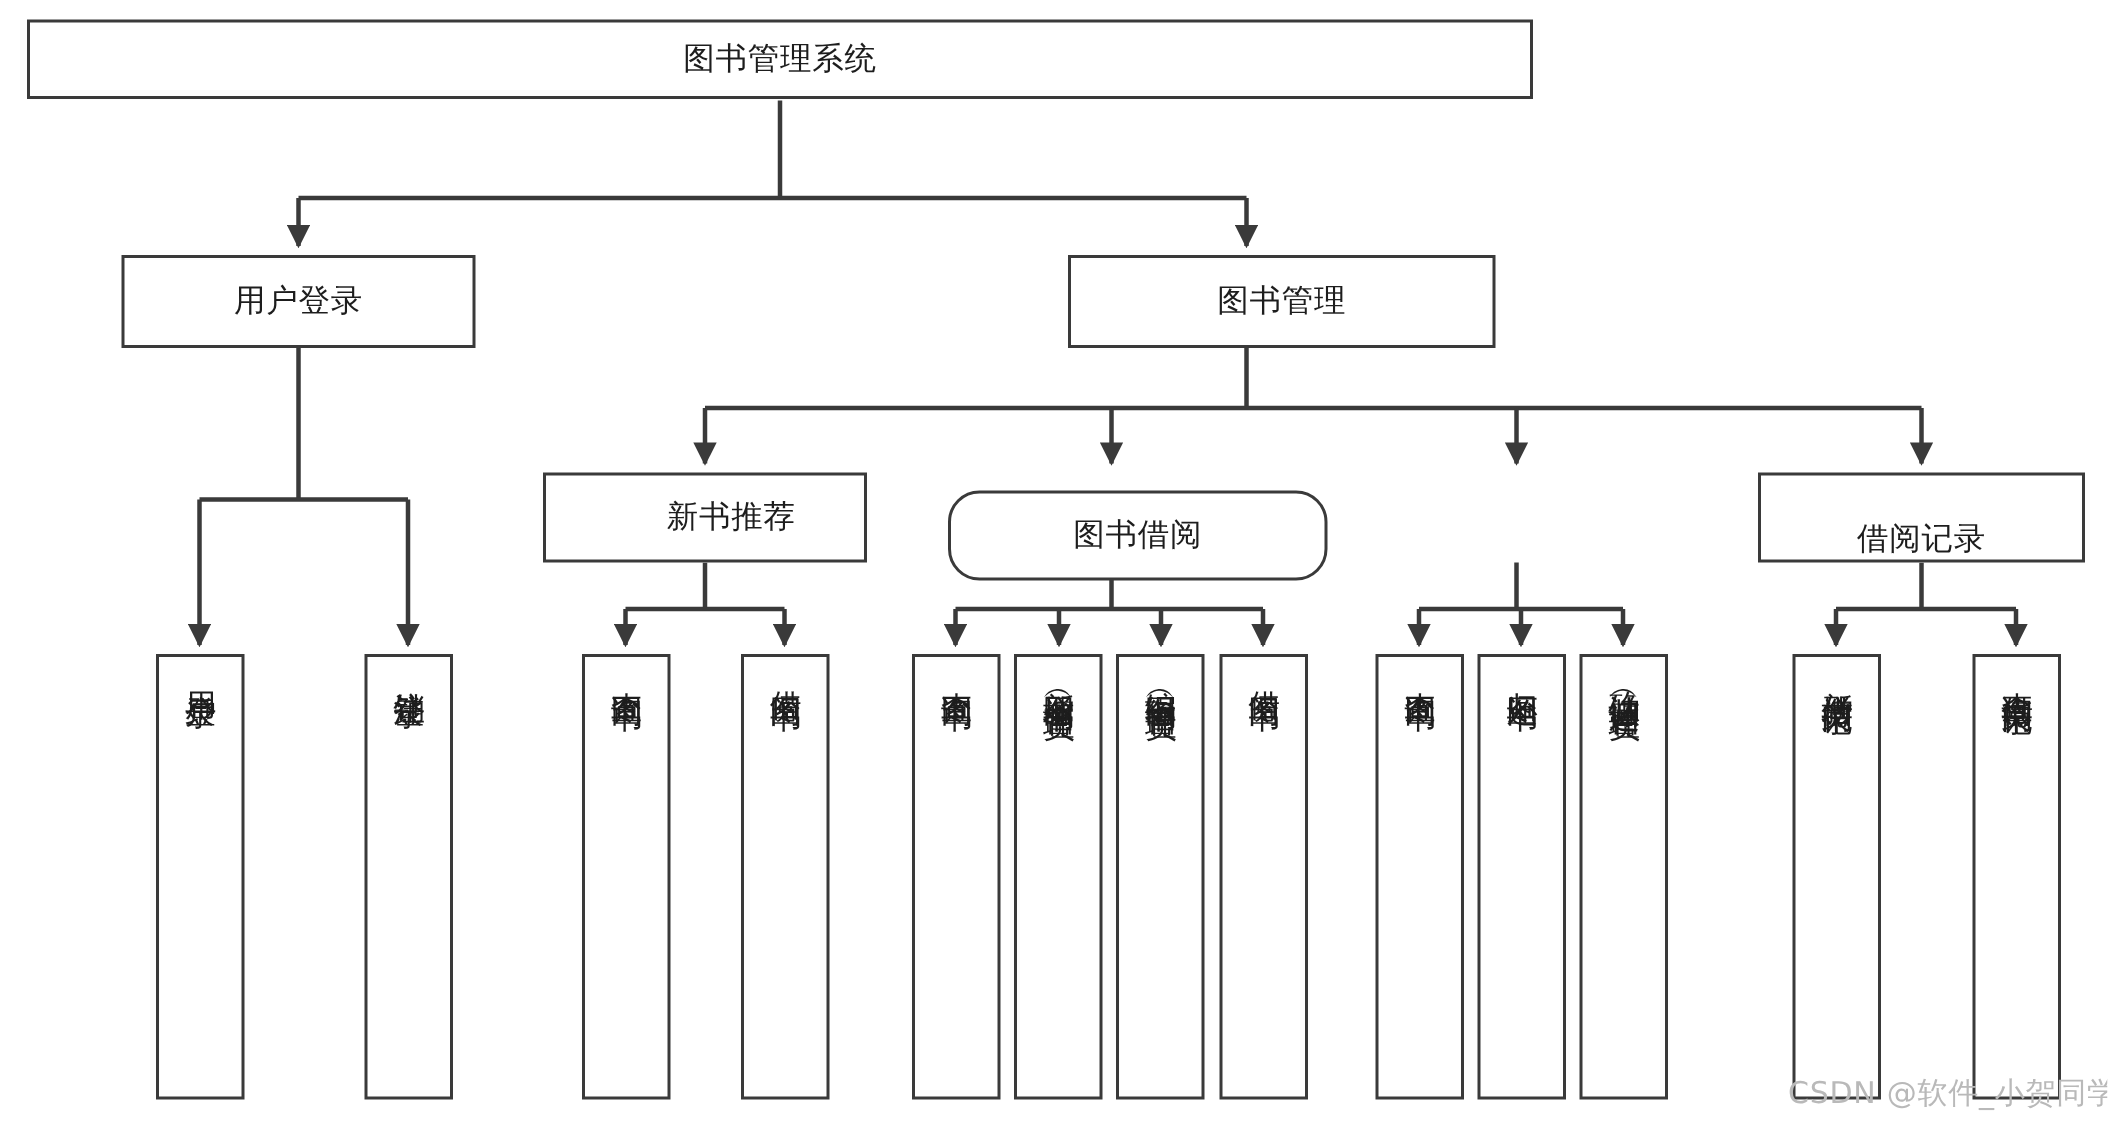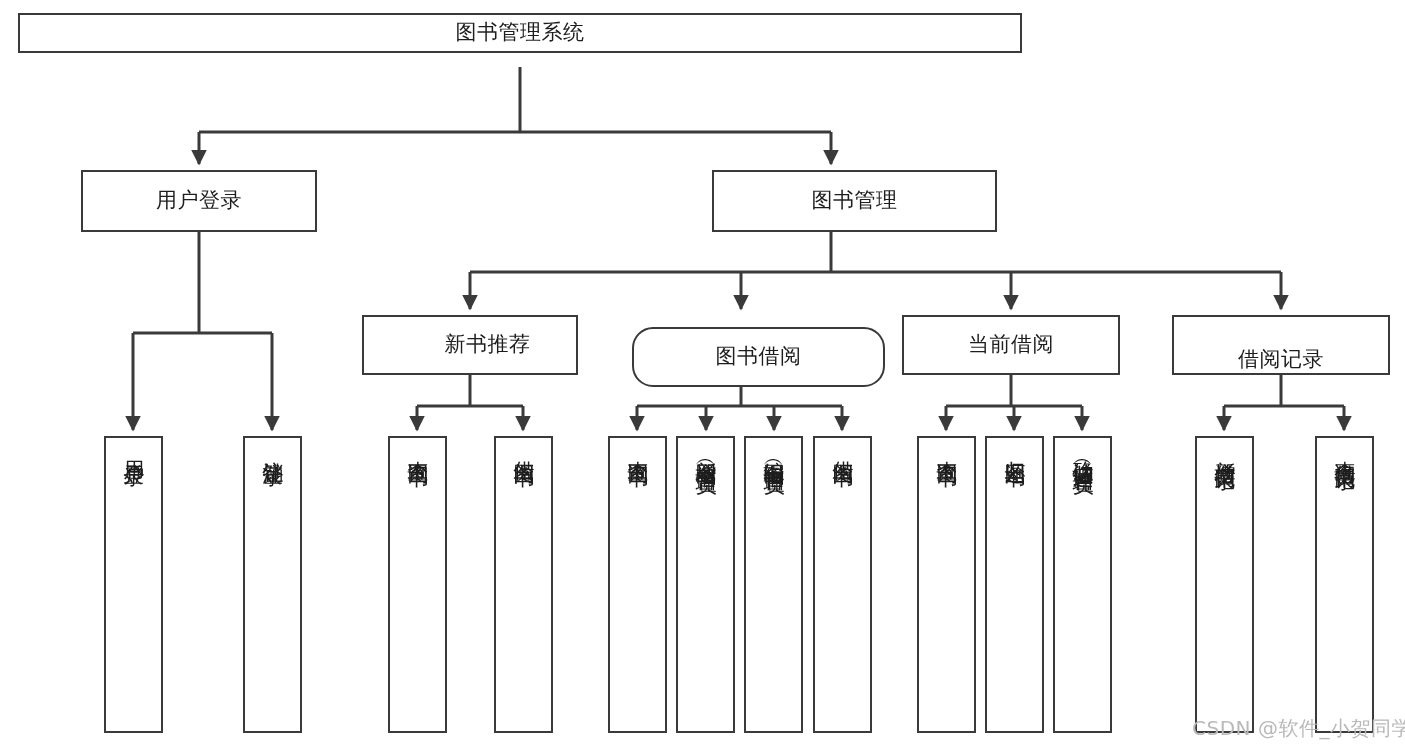--- a/index.html
+++ b/index.html
@@ -118,39 +118,36 @@
       <path d="M 1014 406 L 1014 430" marker-end="url(#arrow)"></path>
       <path d="M 1082 406 L 1082 430" marker-end="url(#arrow)"></path>
 
       <path d="M 1281 375 L 1281 406"></path>
       <path d="M 1224 406 L 1344 406"></path>
       <path d="M 1224 406 L 1224 430" marker-end="url(#arrow)"></path>
       <path d="M 1344 406 L 1344 430" marker-end="url(#arrow)"></path>
     </g>
   </svg>
 
-  <div class="node horiz root" style="left:18px; top:13px; width:1004px; height:40px;">
+  <div class="node horiz root" style="left:18px; top:13px; width:1004px; height:53px;">
     <span class="label">图书管理系统</span>
   </div>
 
   <div class="node horiz" style="left:81px; top:170px; width:236px; height:62px;">
     <span class="label">用户登录</span>
   </div>
   <div class="node horiz" style="left:712px; top:170px; width:285px; height:62px;">
     <span class="label">图书管理</span>
   </div>
 
   <div class="node horiz" style="left:362px; top:315px; width:216px; height:60px;padding-left:35px;">
     <span class="label">新书推荐</span>
   </div>
   <div class="node horiz" style="left:632px; top:327px; width:253px; height:60px;border-radius:21px;">
     <span class="label">图书借阅</span>
-  </div>
-  <div class="node horiz" style="left:902px; top:315px; width:218px; height:60px;">
-    <span class="label">当前借阅</span>
   </div>
   <div class="node horiz" style="left:1172px; top:315px; width:218px; height:60px;align-items:flex-end;">
     <span class="label">借阅记录</span>
   </div>
 
   <div class="node vert" style="left:104px; top:436px; width:59px; height:297px;">
     <span class="label">用户登录</span>
   </div>
   <div class="node vert" style="left:243px; top:436px; width:59px; height:297px;">
     <span class="label">注销登录</span>

